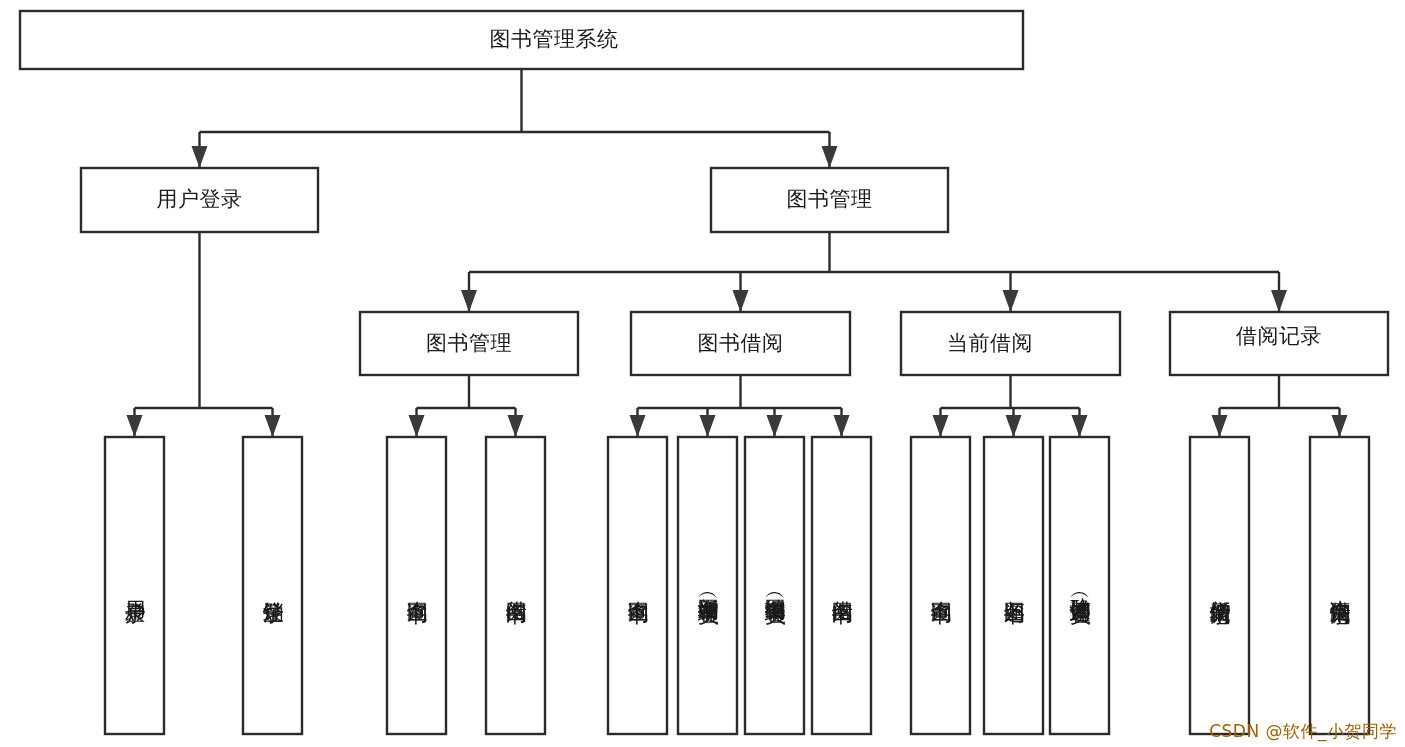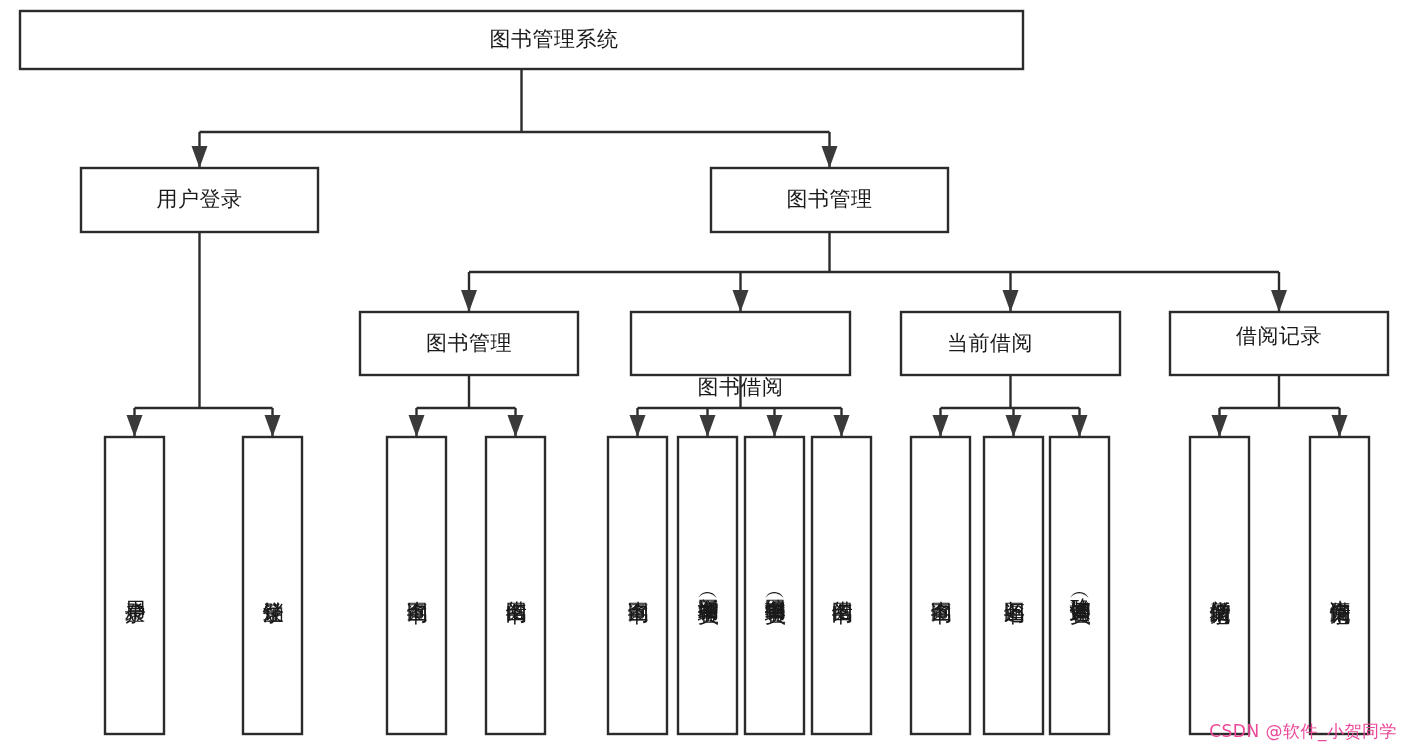--- a/index.html
+++ b/index.html
@@ -65,21 +65,21 @@
     letter-spacing: 1px;
     align-items: center;
     justify-content: center;
     text-align: center;
   }
   .watermark {
     position: absolute;
     right: 8px;
     bottom: 4px;
     font-size: 17px;
-    color: #ec4899;
+    color: #a16207;
     letter-spacing: 0.5px;
     font-family: "DejaVu Sans", "Liberation Sans", sans-serif;
     white-space: nowrap;
   }
 </style>
 </head>
 <body>
 
 <div id="diagram-root">
 
@@ -160,21 +160,21 @@
         <rect x="1190" y="437" width="59" height="297" class="node-box"></rect>
         <rect x="1310" y="437" width="59" height="297" class="node-box"></rect>
       </g>
   </svg>
 
   <div id="labels">
       <div class="node-label horiz" style="left: 20px; top: 11px; width: 1068px; height: 58px;">图书管理系统</div>
       <div class="node-label horiz" style="left: 81px; top: 168px; width: 237px; height: 64px;">用户登录</div>
       <div class="node-label horiz" style="left: 711px; top: 168px; width: 237px; height: 64px;">图书管理</div>
       <div class="node-label horiz" style="left: 360px; top: 312px; width: 218px; height: 63px;">图书管理</div>
-      <div class="node-label horiz" style="left: 631px; top: 312px; width: 219px; height: 63px; margin-top: 44px;">图书借阅</div>
+      <div class="node-label horiz" style="left: 631px; top: 312px; width: 219px; height: 63px;">图书借阅</div>
       <div class="node-label horiz" style="left: 901px; top: 312px; width: 178px; height: 63px;">当前借阅</div>
       <div class="node-label horiz" style="left: 1170px; top: 312px; width: 218px; height: 50px;">借阅记录</div>
       <div class="node-label vert" style="left: 105px; top: 437px; width: 59px; height: 297px;">用户登录</div>
       <div class="node-label vert" style="left: 243px; top: 437px; width: 59px; height: 297px;">注销登录</div>
       <div class="node-label vert" style="left: 387px; top: 437px; width: 59px; height: 297px;">查询图书</div>
       <div class="node-label vert" style="left: 486px; top: 437px; width: 59px; height: 297px;">借阅图书</div>
       <div class="node-label vert" style="left: 608px; top: 437px; width: 59px; height: 297px;">查询图书</div>
       <div class="node-label vert" style="left: 678px; top: 437px; width: 59px; height: 297px;">新增图书（管理员）</div>
       <div class="node-label vert" style="left: 745px; top: 437px; width: 59px; height: 297px;">编辑图书（管理员）</div>
       <div class="node-label vert" style="left: 812px; top: 437px; width: 59px; height: 297px;">借阅图书</div>

